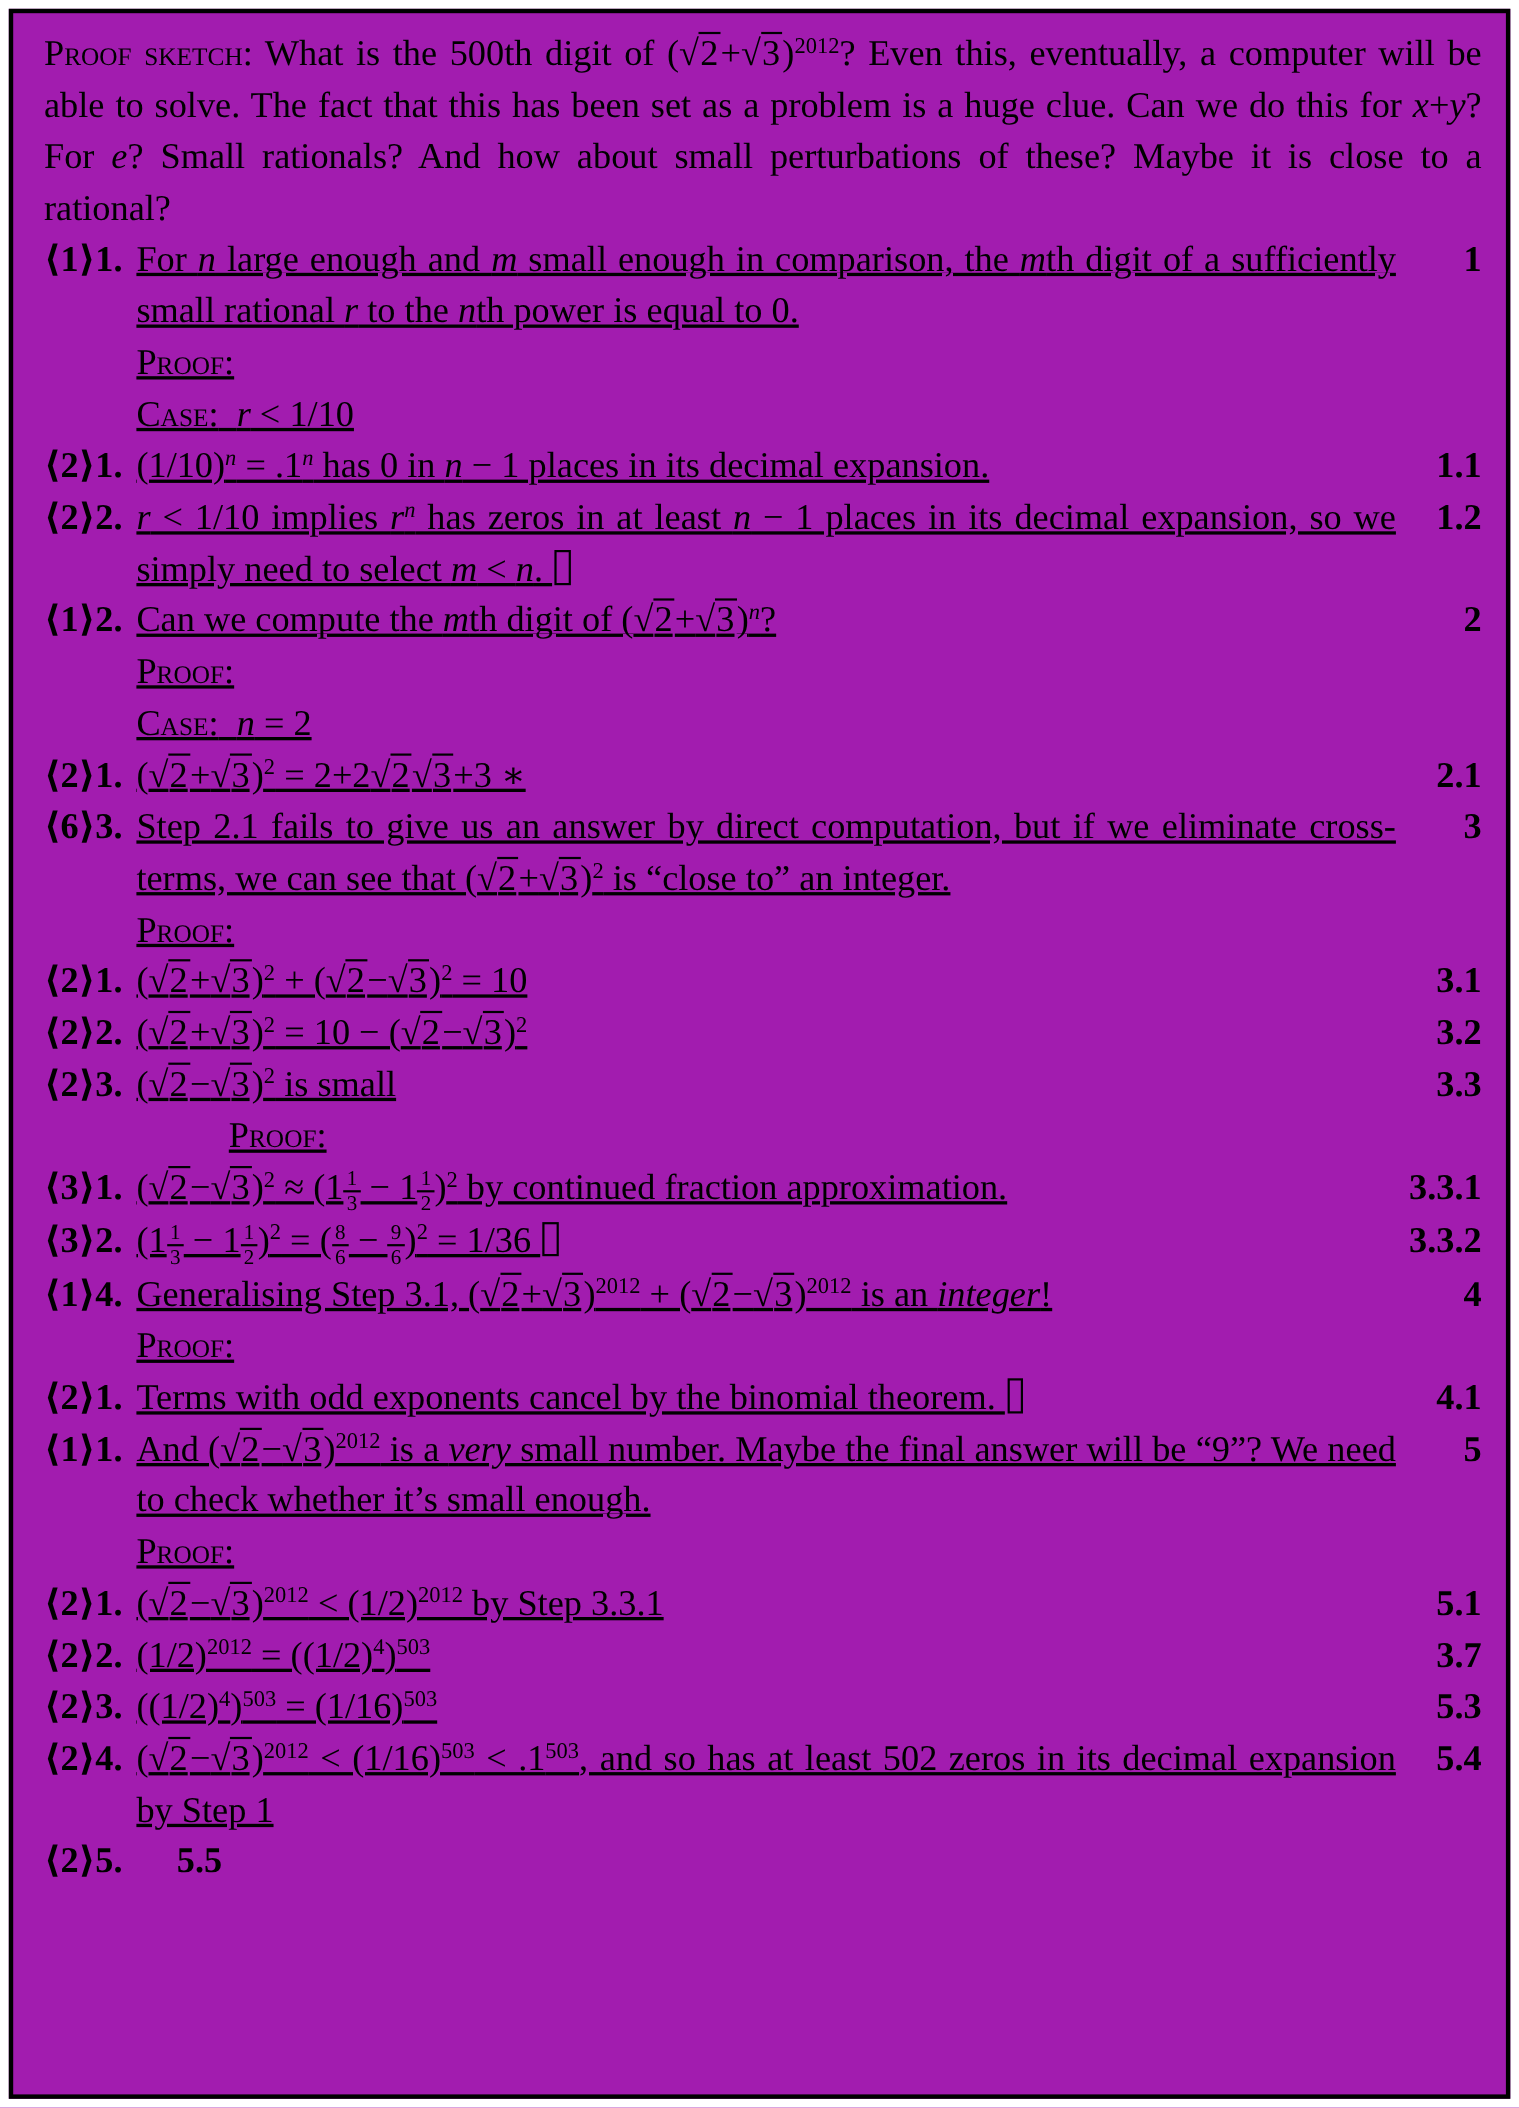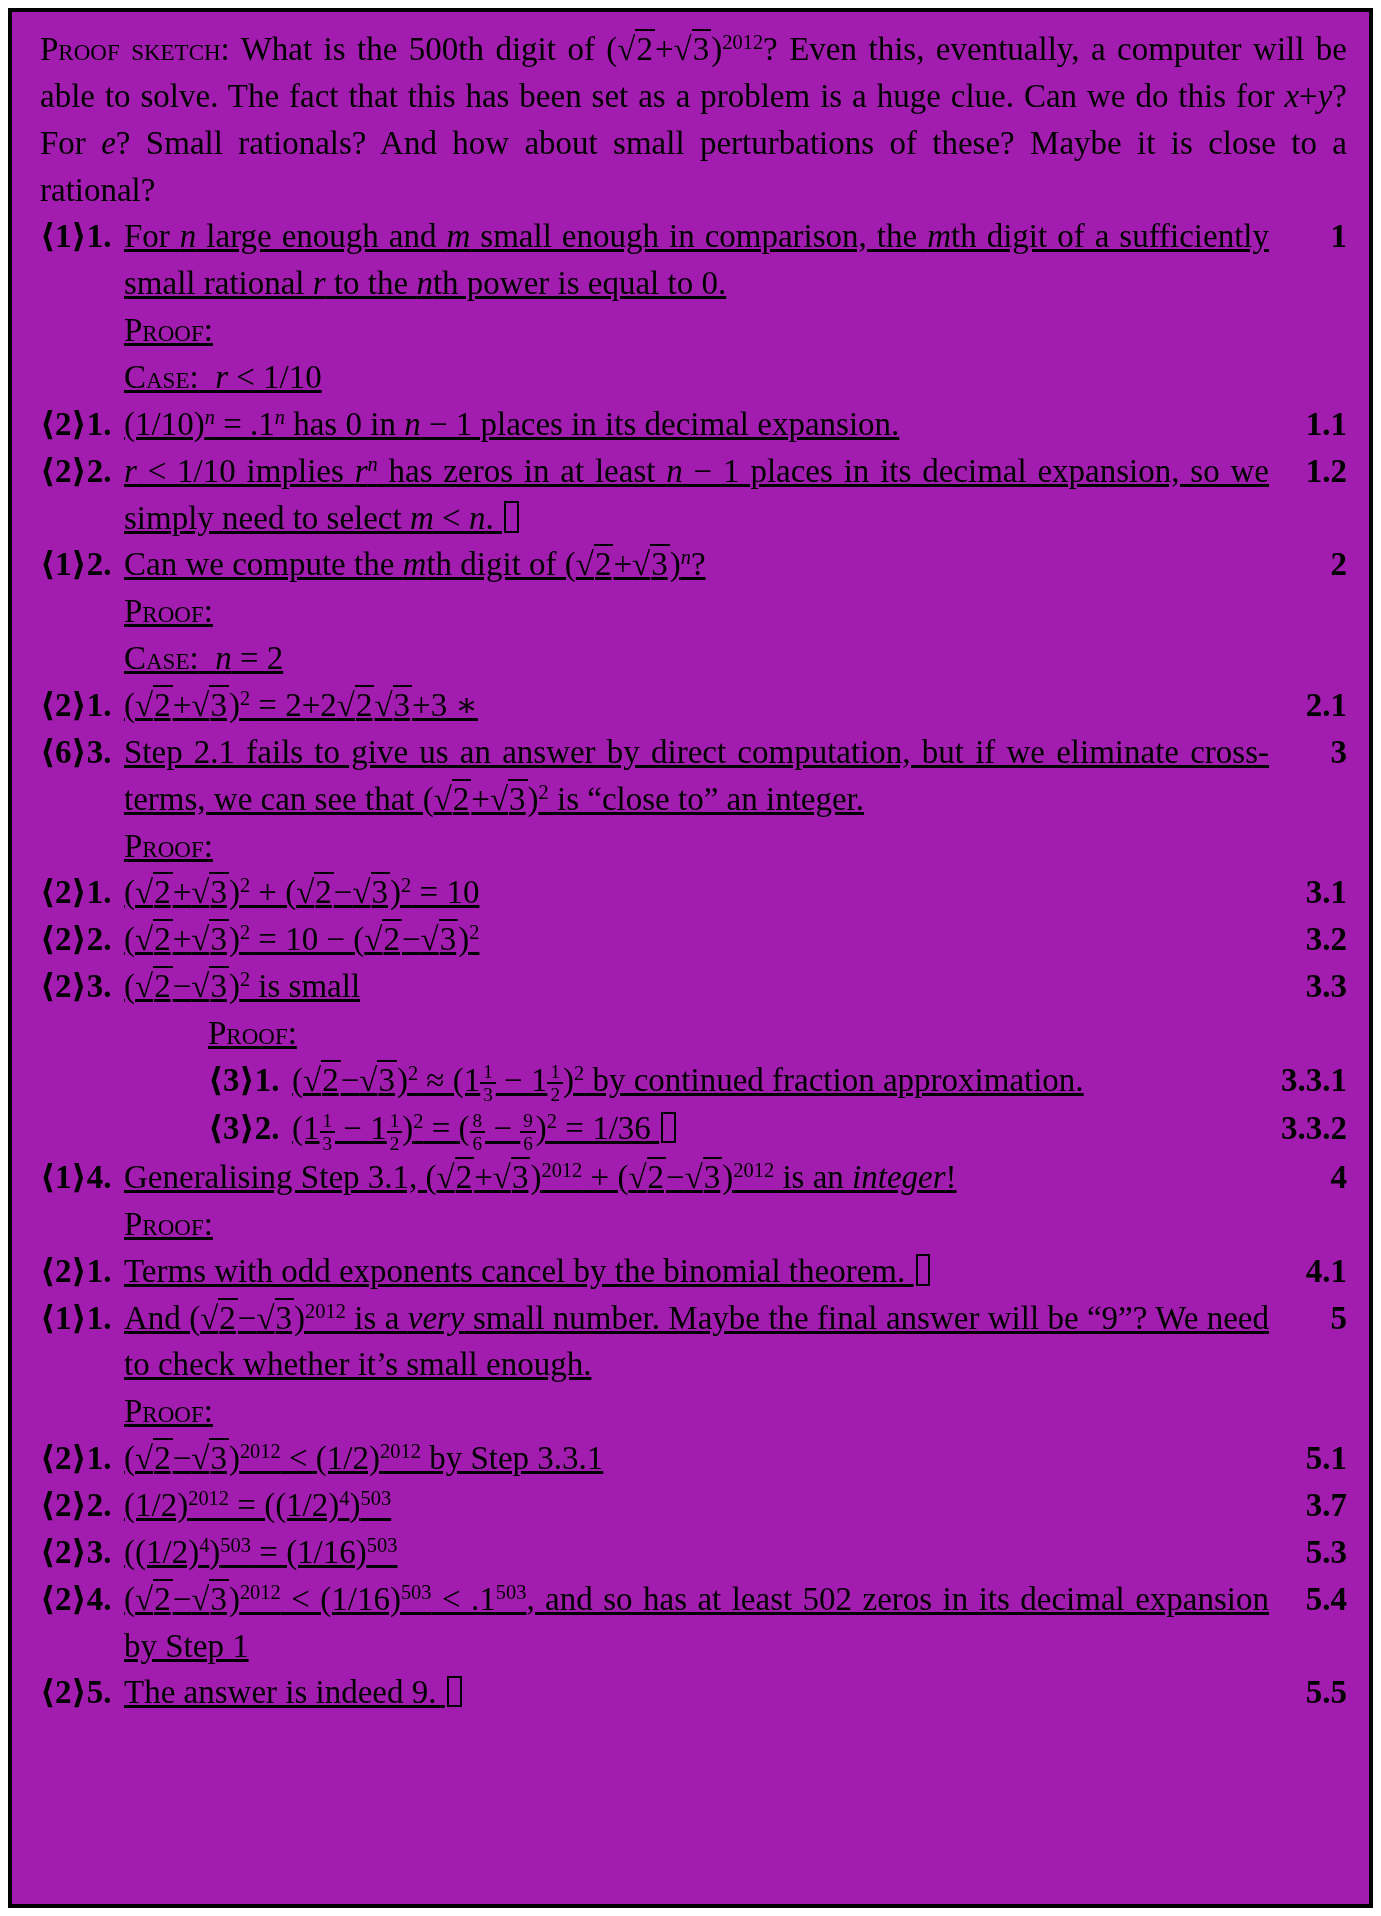--- a/index.html
+++ b/index.html
@@ -27,21 +27,21 @@
   .sc { font-variant: small-caps; }
   i { font-style: italic; }
   sup { font-size: 62%; line-height: 0; vertical-align: 0.55em; }
 
   
   .row { display: flex; align-items: baseline; }
   .row .lbl { flex: 0 0 84px; white-space: nowrap; font-weight: bold; }
   .row .body { flex: 1 1 auto; text-align: justify; min-width: 0; text-decoration: underline; }
   .row .rnum { flex: 0 0 78px; text-align: right; font-weight: bold; white-space: nowrap; }
   .step.lvl2 { }
-  .step.lvl3 { margin-left: 168px; }
+  .step.lvl3 { }
   .aux.lvl1  { margin-left: 84px; }
   .aux.lvl2  { margin-left: 168px; }
 
   
   .r { white-space: nowrap; }
   .r .v { border-top: 2px solid #000; padding: 0 2px 0 1px; }
 
   
   .f {
     display: inline-block;
@@ -186,17 +186,16 @@
         <div class="body">((1/2)<sup>4</sup>)<sup>503</sup> = (1/16)<sup>503</sup></div>
         <span class="rnum">5.3</span>
       </div>
       <div class="row step lvl2">
         <span class="lbl">⟨2⟩4.</span>
         <div class="body">(<span class="r">√<span class="v">2</span></span>−<span class="r">√<span class="v">3</span></span>)<sup>2012</sup> &lt; (1/16)<sup>503</sup> &lt; .1<sup>503</sup>, and so has at least 502 zeros in its decimal expansion by Step 1</div>
         <span class="rnum">5.4</span>
       </div>
       <div class="row step lvl2">
         <span class="lbl">⟨2⟩5.</span>
-        <div class="body">The answer is indeed 9. <span class="qed"></span></div>
         <span class="rnum">5.5</span>
       </div>
     </div>
 </div>
 
 </body></html>

